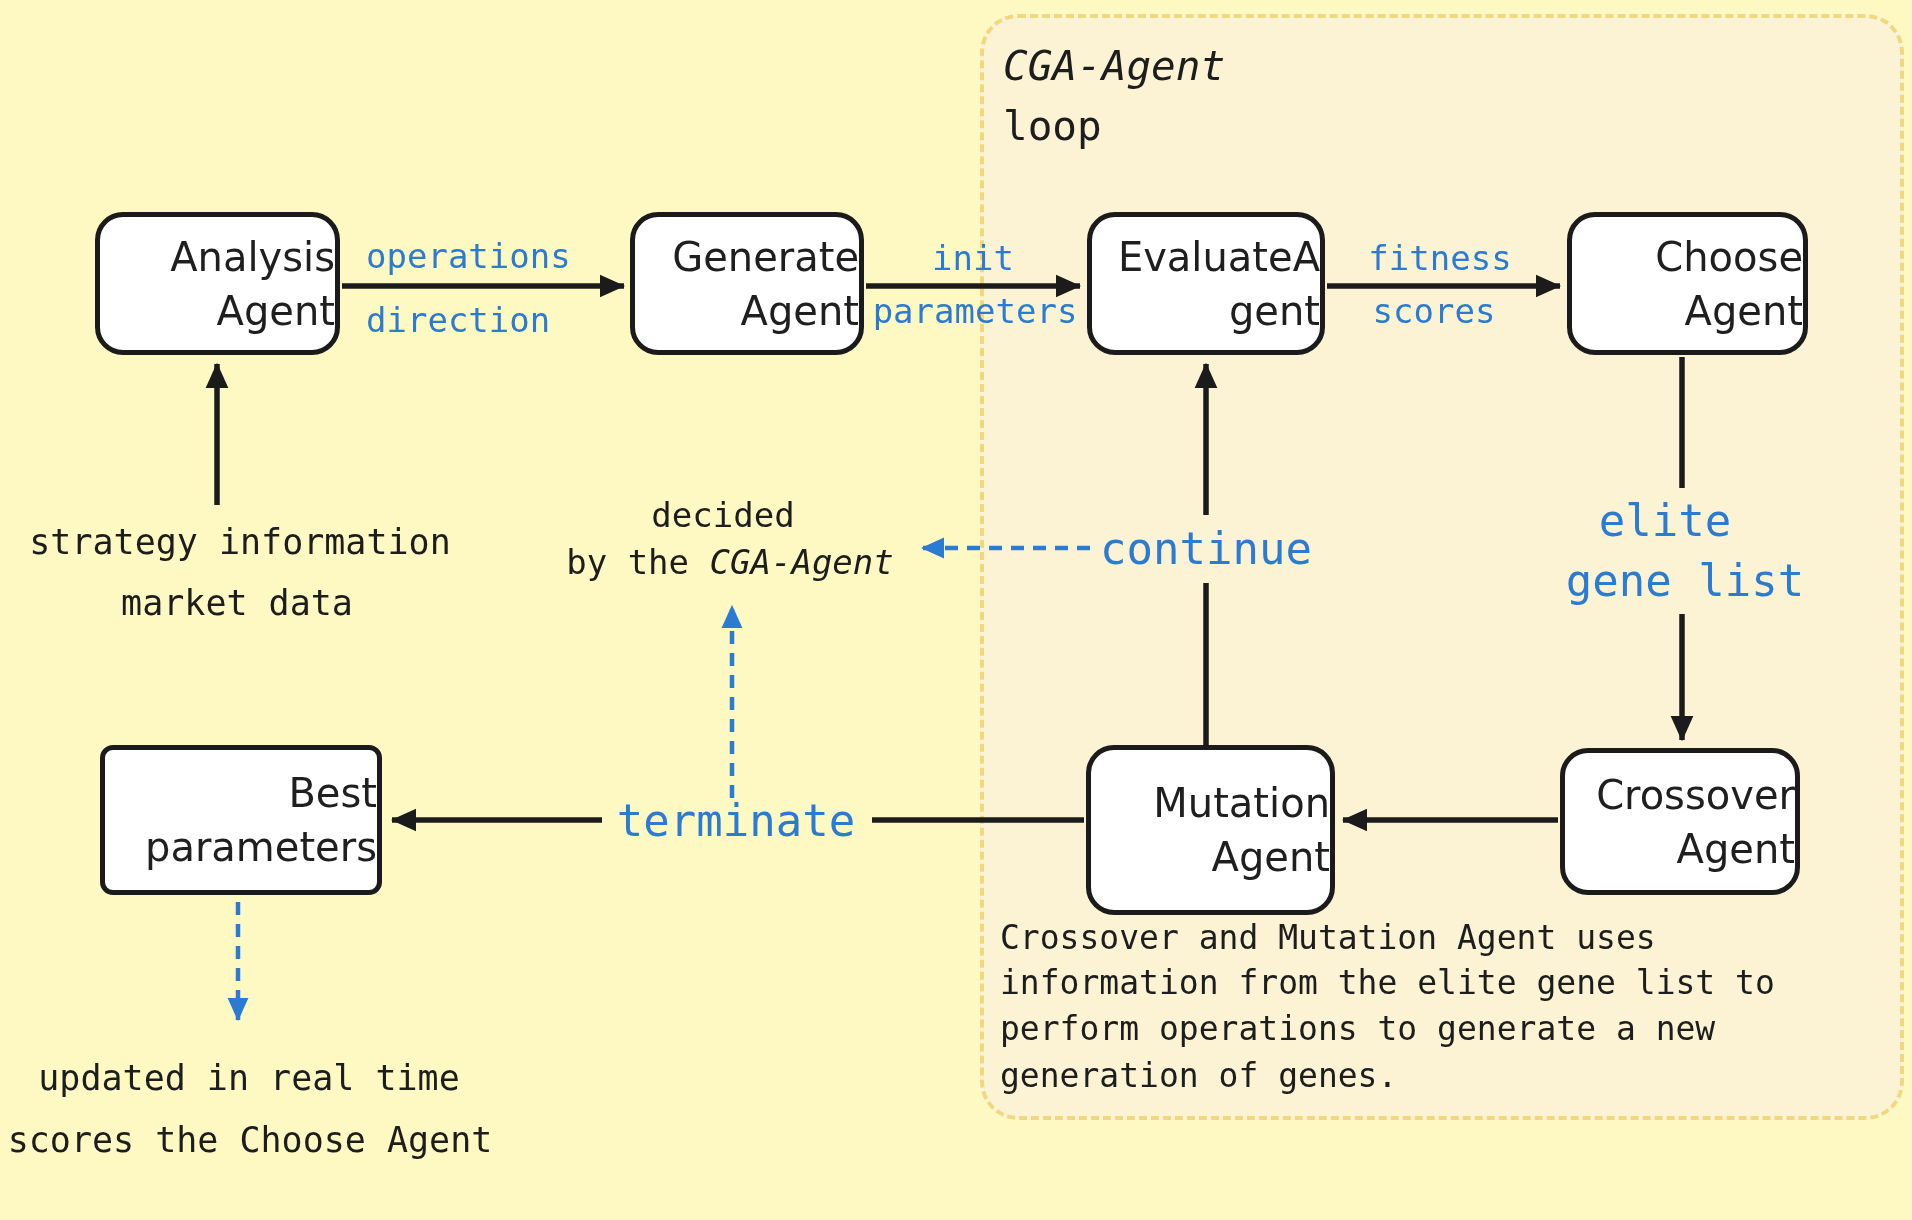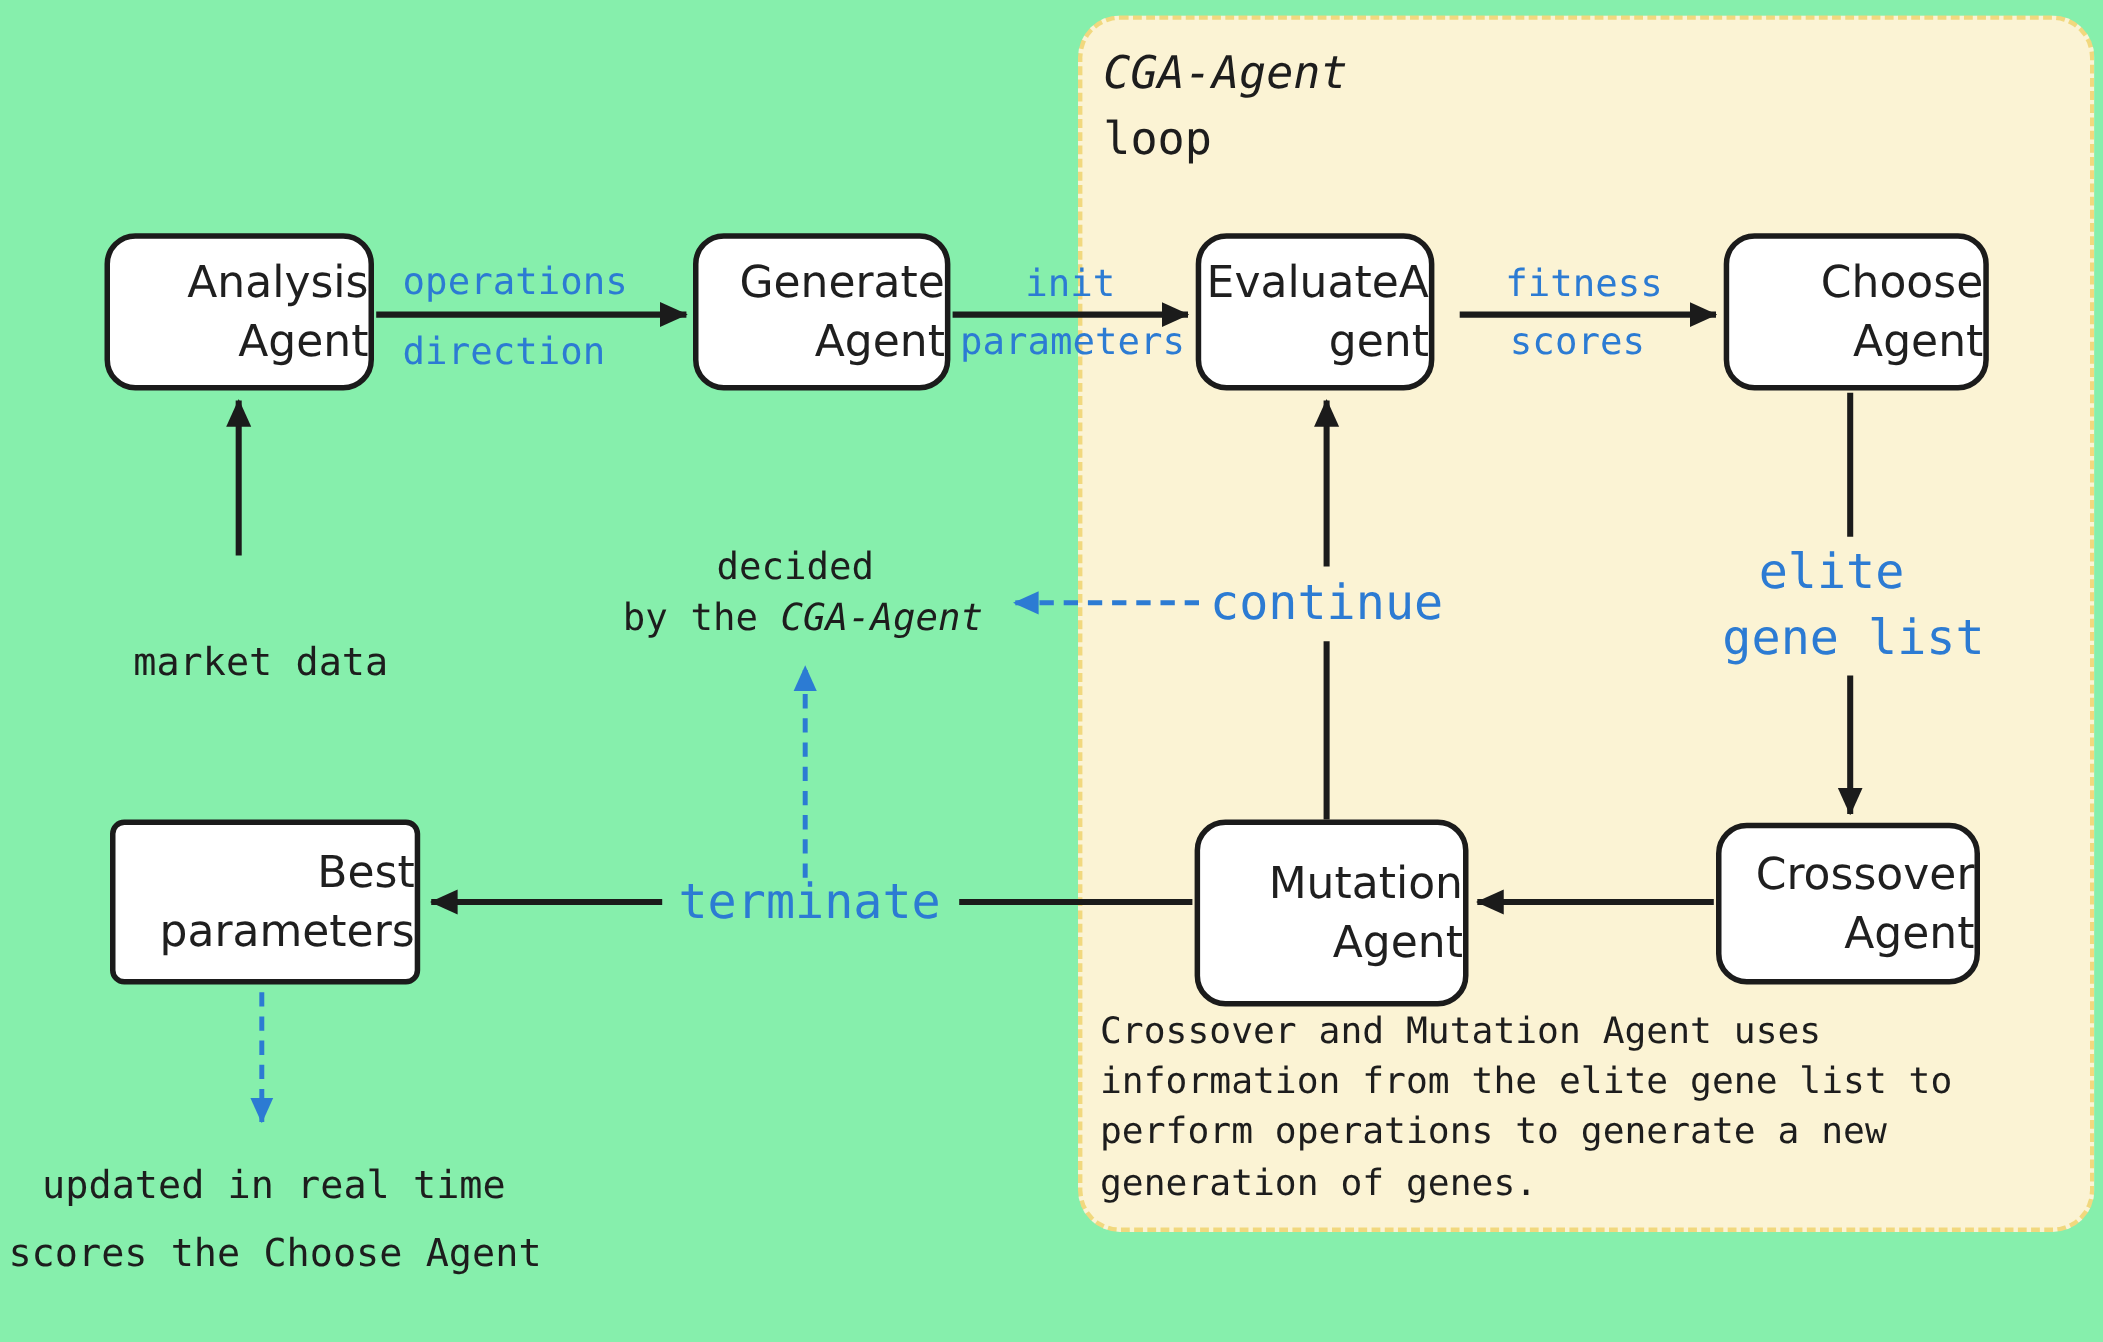--- a/index.html
+++ b/index.html
@@ -1,19 +1,19 @@
 <!DOCTYPE html>
 <html><head>
 <meta charset="utf-8">
 <style>
   html,body{margin:0;padding:0;background:#ffffff;}
   #canvas{
     position:relative;
     width:1912px;height:1220px;
-    background:#86efac;
+    background:#fef9c3;
     font-family:"DejaVu Sans", sans-serif;
     overflow:hidden;
   }
   
   #loop-region{
     position:absolute;
     left:980px;top:14px;width:924px;height:1106px;
     box-sizing:border-box;
     background:var(--region-fill,#fbf3d4);
     border:4px dashed var(--region-border,#f1d87e);
@@ -95,21 +95,21 @@
   <div class="node" style="left:95px;top:212px;width:245px;height:143px;">
     <div>Analysis</div>
     <div>Agent</div>
   </div>
 
   <div class="node" style="left:630px;top:212px;width:234px;height:143px;">
     <div>Generate</div>
     <div>Agent</div>
   </div>
 
-  <div class="node" style="left:1087px;top:212px;width:217px;height:143px;">
+  <div class="node" style="left:1087px;top:212px;width:238px;height:143px;">
     <div>EvaluateA</div>
     <div>gent</div>
   </div>
 
   <div class="node" style="left:1567px;top:212px;width:241px;height:143px;">
     <div>Choose</div>
     <div>Agent</div>
   </div>
 
   <div class="node" style="left:100px;top:745px;width:282px;height:150px;border-radius:13px;">
@@ -136,20 +136,21 @@
   <div class="txt center blue lab-sm" style="left:1440px;top:258px;">fitness</div>
   <div class="txt center blue lab-sm" style="left:1434px;top:311px;">scores</div>
 
   <div class="txt center blue lab-big" style="left:1665px;top:520px;">elite</div>
   <div class="txt center blue lab-big" style="left:1685px;top:580px;">gene list</div>
 
   <div class="txt center blue lab-big" style="left:1206px;top:548px;">continue</div>
 
   <div class="txt center blue lab-big" style="left:736px;top:820px;">terminate</div>
 
+  <div class="txt center ann" style="left:240px;top:542px;">strategy information</div>
   <div class="txt center ann" style="left:237px;top:603px;">market data</div>
 
   <div class="txt center ann" style="left:723px;top:515px;font-size:34px;">decided</div>
   <div class="txt center ann" style="left:730px;top:562px;font-size:34px;">
     <span>by the </span><span class="ital">CGA-Agent</span>
   </div>
 
   <div class="txt center ann" style="left:249px;top:1078px;">updated in real time</div>
   <div class="txt center ann" style="left:250px;top:1140px;">scores the Choose Agent</div>
 

